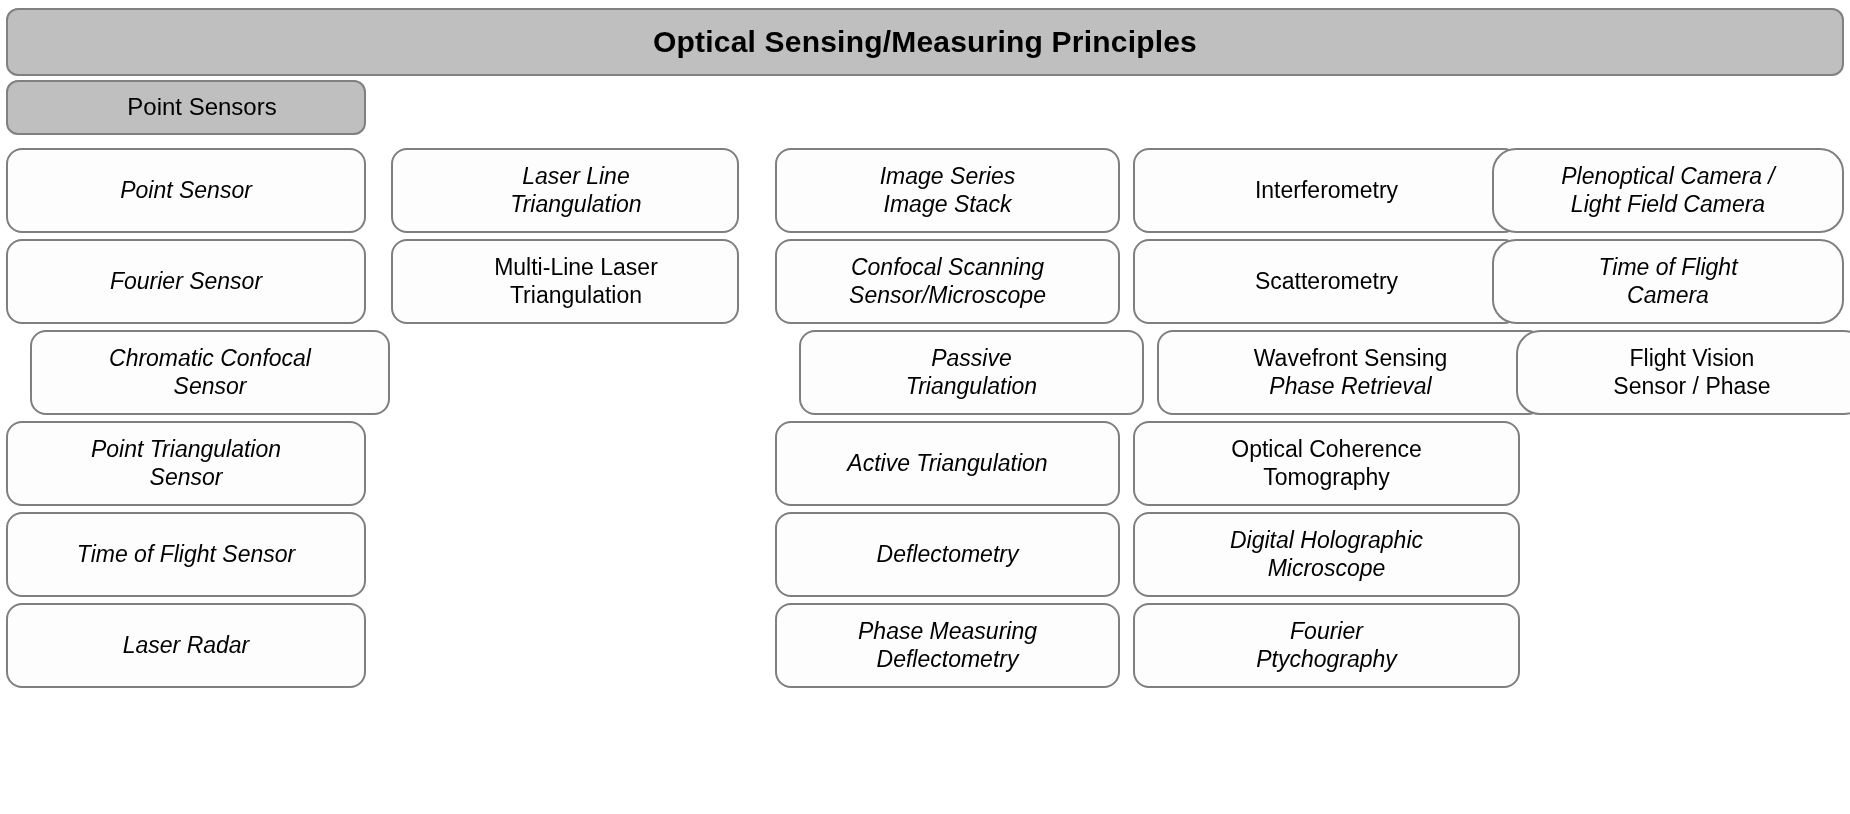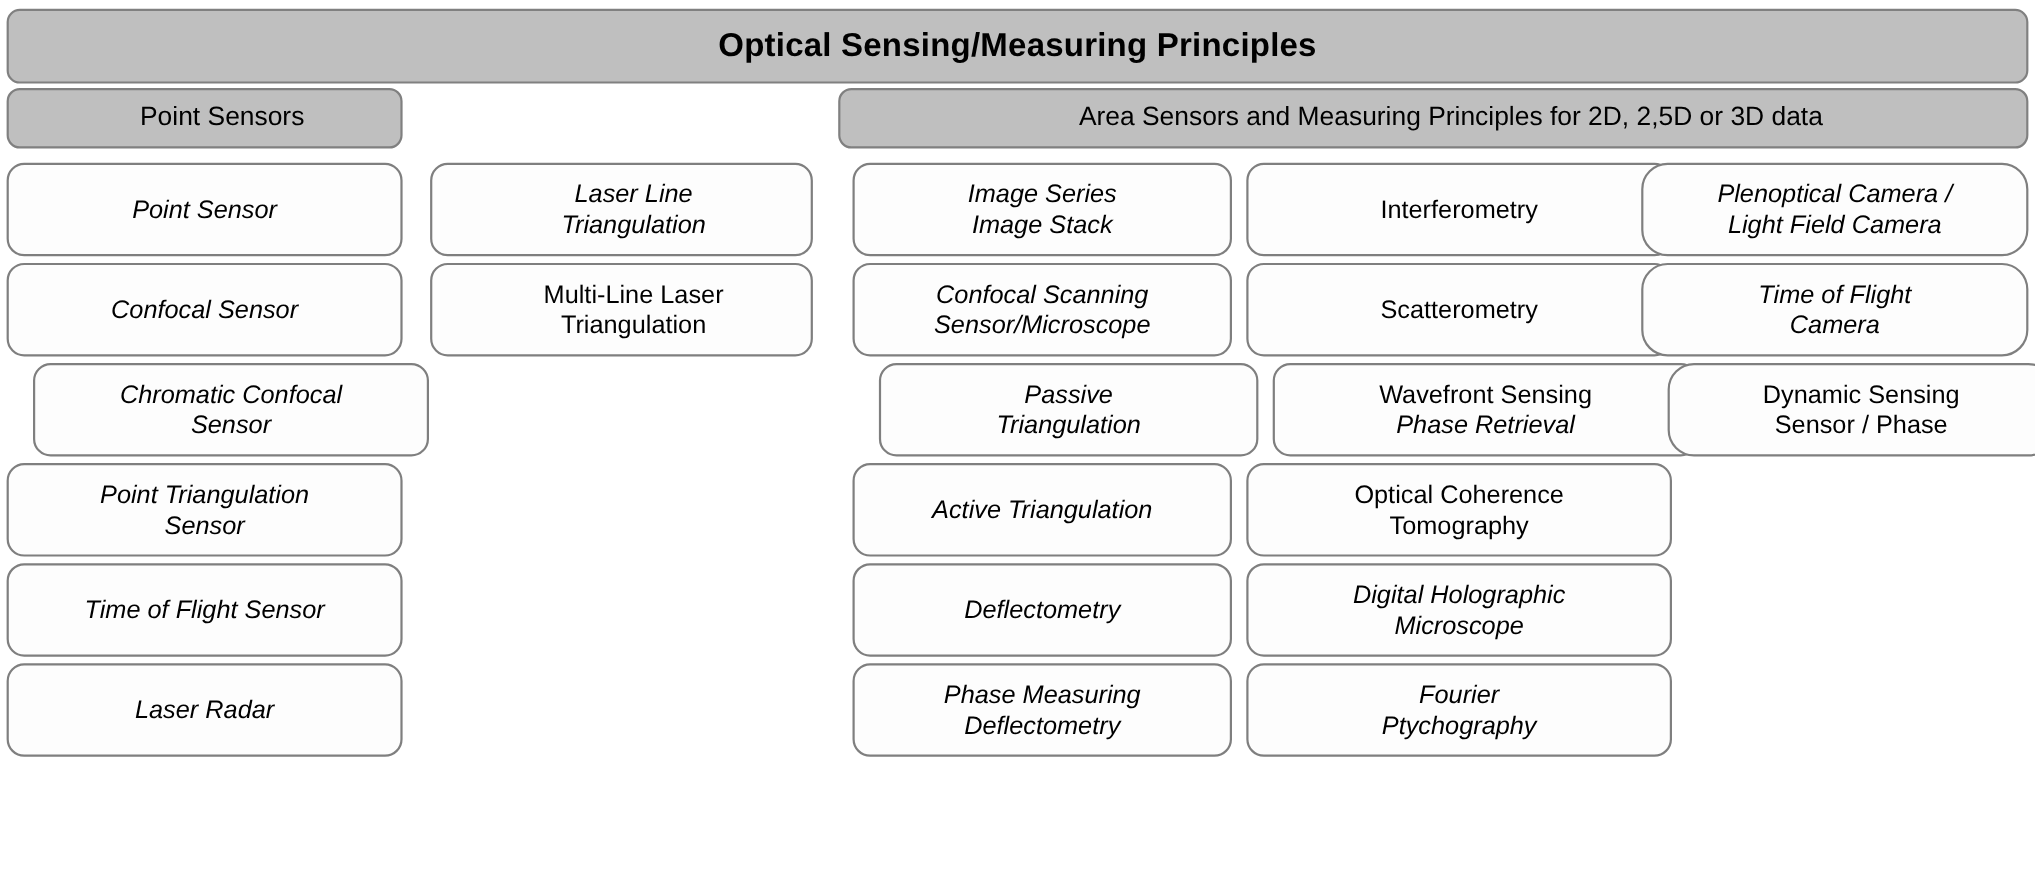--- a/index.html
+++ b/index.html
@@ -92,31 +92,30 @@
   .line-italic { font-style: italic; display: block; }
 </style>
 </head>
 <body>
 
 <div id="chart">
 
   <div class="box title-bar">Optical Sensing/Measuring Principles</div>
 
   <div class="box group-header gh-point">Point Sensors</div>
-  <div class="box group-header gh-area">Area Sensors and Measuring Principles for 2D, 2,5D or 3D data</div>
 
   <div id="items-layer">
       <div class="box item c1 r1">
         <div>
           <span class="line-italic">Point Sensor</span>
         </div>
       </div>
       <div class="box item c1 r2">
         <div>
-          <span class="line-italic">Confocal Sensor</span>
+          <span class="line-italic">Fourier Sensor</span>
         </div>
       </div>
       <div class="box item c1 r3">
         <div>
           <span class="line-italic">Chromatic Confocal</span>
           <span class="line-italic">Sensor</span>
         </div>
       </div>
       <div class="box item c1 r4">
         <div>
@@ -221,19 +220,19 @@
         </div>
       </div>
       <div class="box item c5 r2">
         <div>
           <span class="line-italic">Time of Flight</span>
           <span class="line-italic">Camera</span>
         </div>
       </div>
       <div class="box item c5 r3">
         <div>
-          <span class="line-normal">Dynamic Sensing</span>
+          <span class="line-normal">Flight Vision</span>
           <span class="line-normal">Sensor / Phase</span>
         </div>
       </div>
     </div>
 
 </div>
 
 </body></html>

